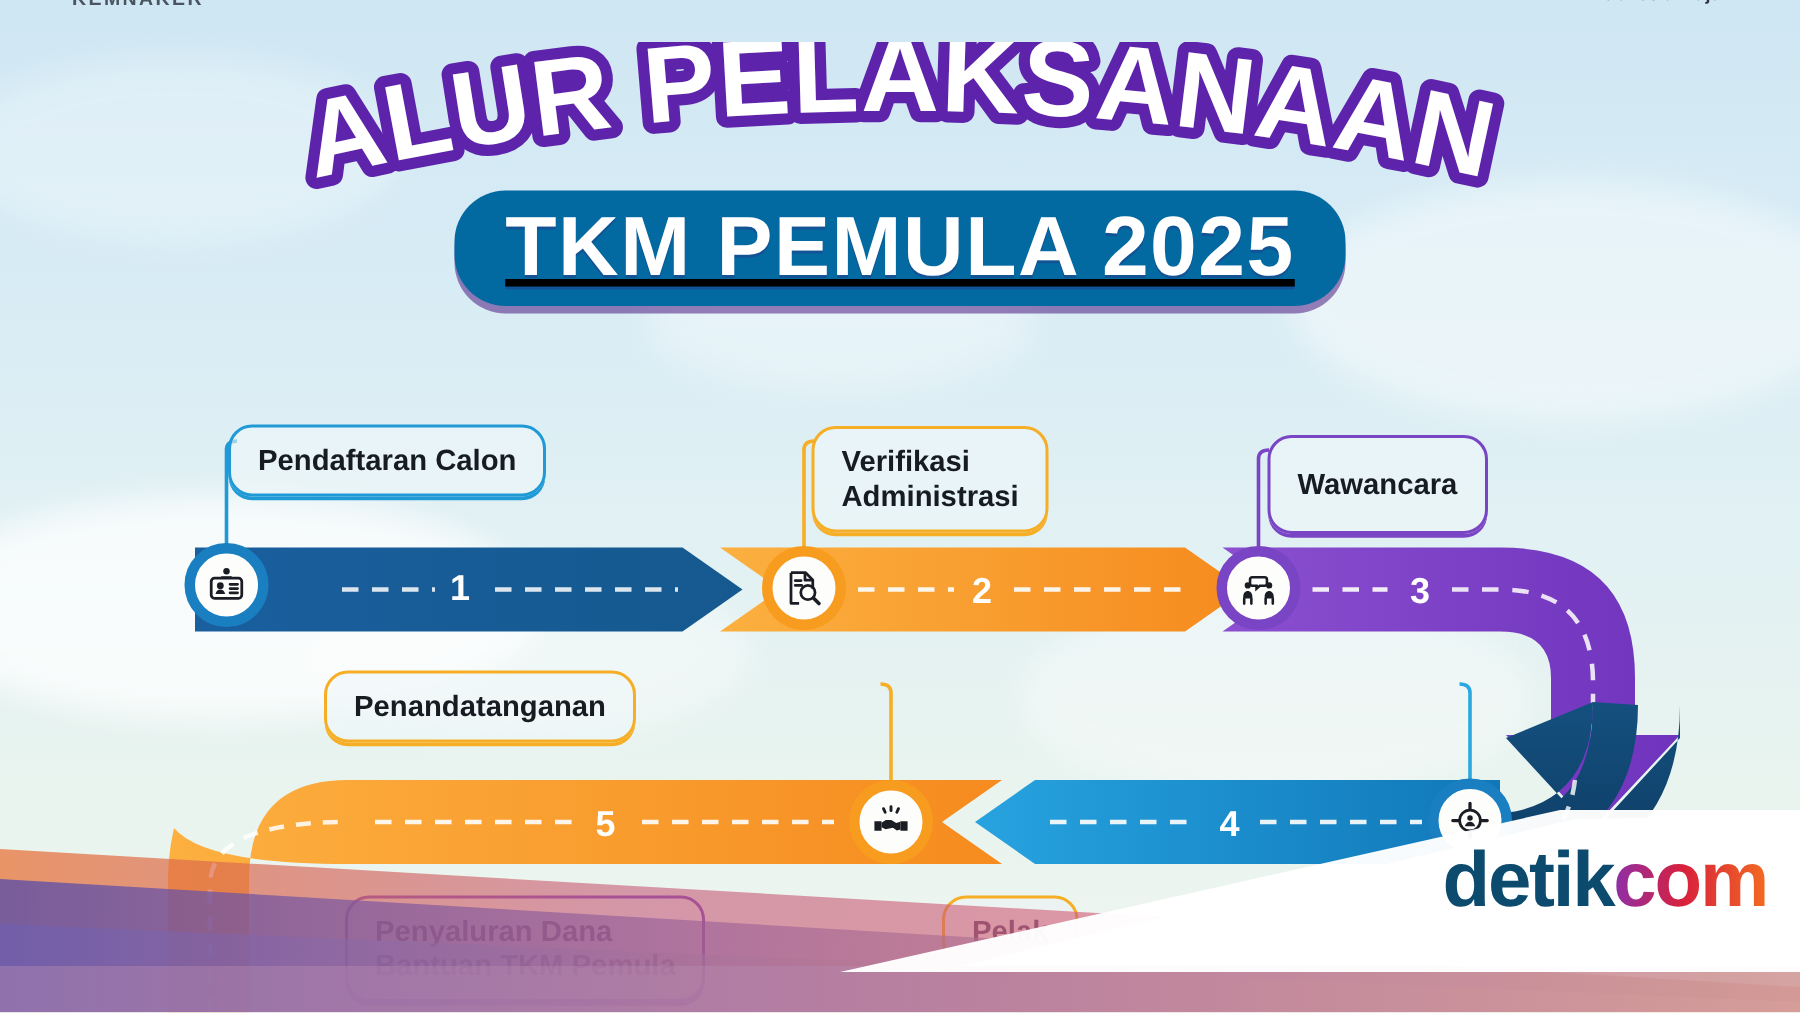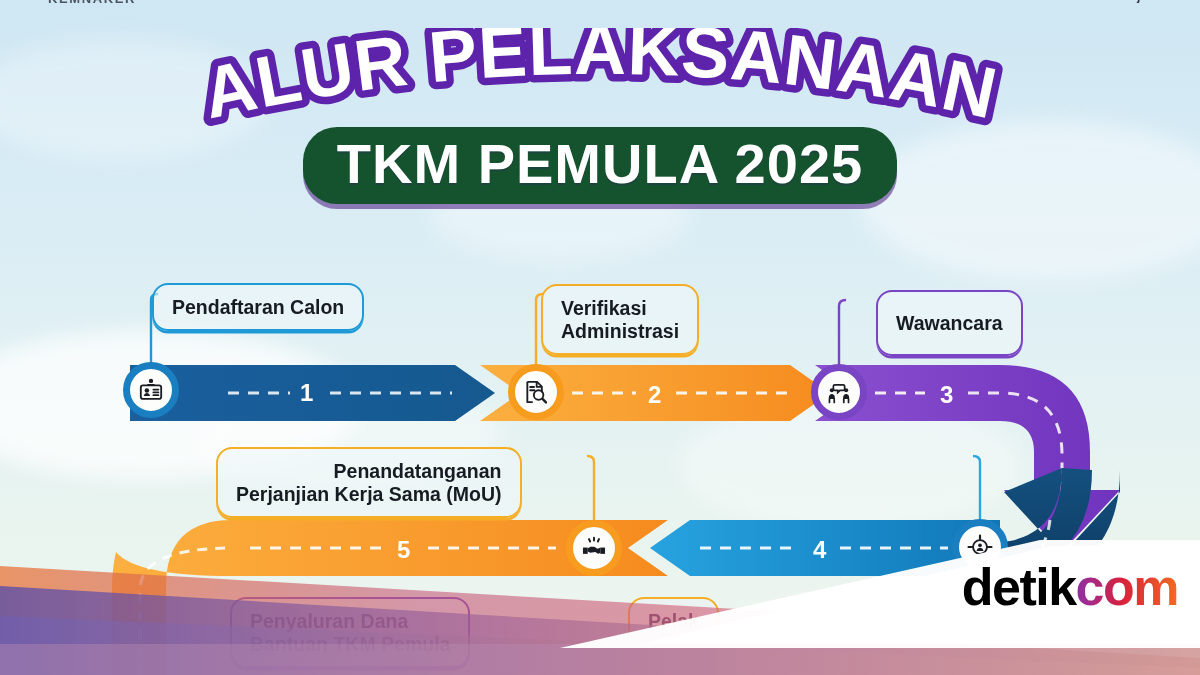--- a/index.html
+++ b/index.html
@@ -23,23 +23,23 @@
   
   .logo-left{position:absolute;left:48px;top:-9px;font-size:13px;font-weight:700;
     letter-spacing:1.6px;color:#4a5560;}
   .logo-right{position:absolute;right:52px;top:-10px;font-size:12px;font-weight:700;
     color:#2b3640;letter-spacing:.2px;text-align:center;line-height:1.1;}
 
   
   .title-wrap{position:absolute;left:0;right:0;top:28px;text-align:center;}
   .title-arc{height:105px;position:relative;}
   .title-arc svg{display:block;margin:0 auto;}
-  .title-band{display:inline-block;background:#14532d;border-radius:34px;
+  .title-band{display:inline-block;background:#0369a1;border-radius:34px;
     padding:8px 34px 12px 34px;margin-top:-6px;
-    box-shadow:0 5px 0 rgba(74,28,130,.55);}
+    box-shadow:0 5px 0 rgba(74,28,130,.55);text-decoration:underline;}
   .title-band span{
     font-size:56px;font-weight:800;color:#ffffff;letter-spacing:1px;
     line-height:1.02;display:block;white-space:nowrap;
     text-shadow:0 2px 0 rgba(60,20,110,.25);
   }
 
   
   .flow{position:absolute;left:0;top:0;width:1200px;height:675px;}
 
   
@@ -80,21 +80,21 @@
   #num3{left:940px;top:381px;}
   #num4{left:813px;top:536px;}
   #num5{left:397px;top:536px;}
 
   
   .bottom-band{position:absolute;left:0;bottom:0;width:1200px;height:135px;overflow:hidden;}
 
   
   .detik{position:absolute;right:22px;bottom:62px;font-size:52px;font-weight:700;
     letter-spacing:-1.5px;line-height:1;}
-  .detik .d{color:#000000;}
+  .detik .d{color:#0c4a6e;}
   .detik .c{background:linear-gradient(90deg,#8e2fa8 0%,#d8203c 45%,#f26b21 100%);
     -webkit-background-clip:text;background-clip:text;color:transparent;}
 </style>
 </head>
 <body>
 
 <div class="stage">
 
   <div class="cloud c6"></div>
   <div class="cloud c4"></div>
@@ -226,28 +226,27 @@
 
   <div class="card c-blue" id="card1">
     <div class="txt">Pendaftaran Calon</div>
   </div>
 
   <div class="card c-orange" id="card2">
     <div class="txt">Verifikasi</div>
     <div class="txt">Administrasi</div>
   </div>
 
-  <div class="card c-purple" id="card3" style="padding-top:20px;padding-bottom:19px;margin-left:31px;">
+  <div class="card c-purple" id="card3" style="padding-top:20px;padding-bottom:19px;">
     <div class="txt">Wawancara</div>
   </div>
 
 
   <div class="card c-orange" id="card5">
     <div class="txt" style="text-align:right;">Penandatanganan</div>
-    <div class="txt">Perjanjian Kerja Sama (MoU)</div>
   </div>
 
   <div class="card c-purple faded" id="card6">
     <div class="txt">Penyaluran Dana</div>
     <div class="txt">Bantuan TKM Pemula</div>
   </div>
 
   <div class="card c-orange faded" id="card7">
     <div class="txt">Pelak</div>
   </div>

